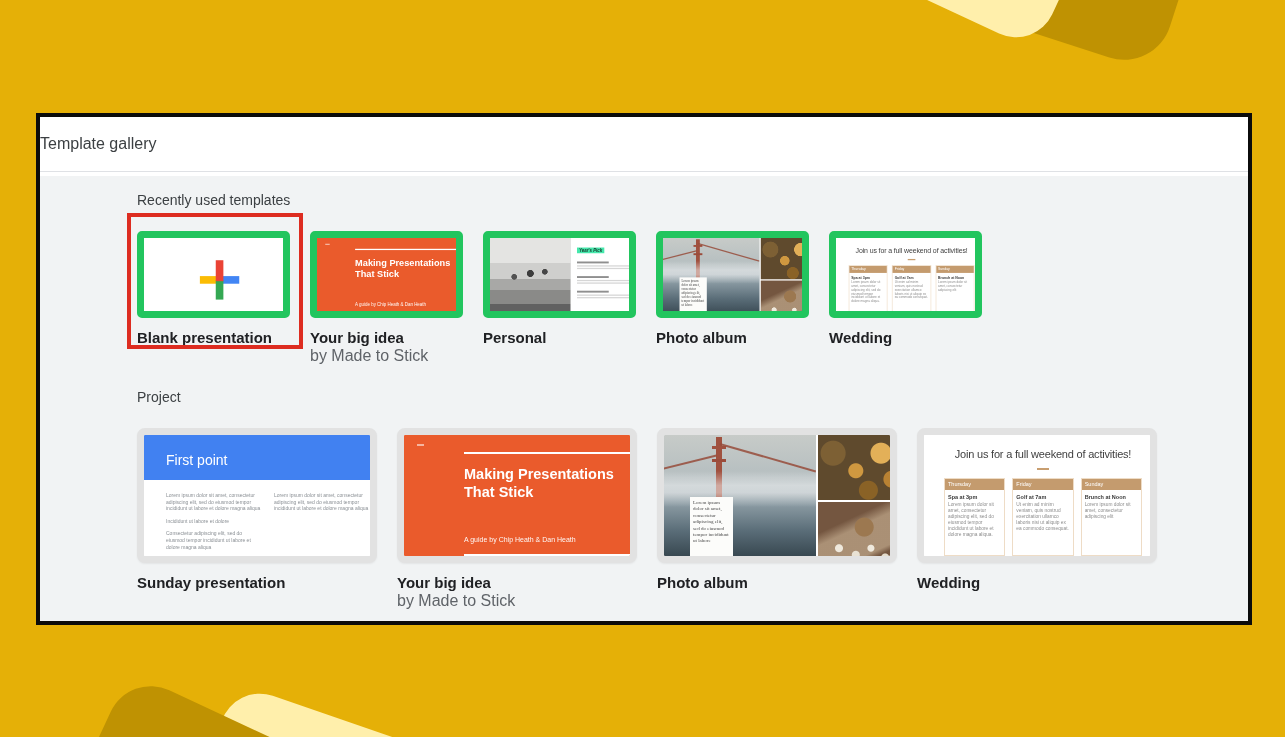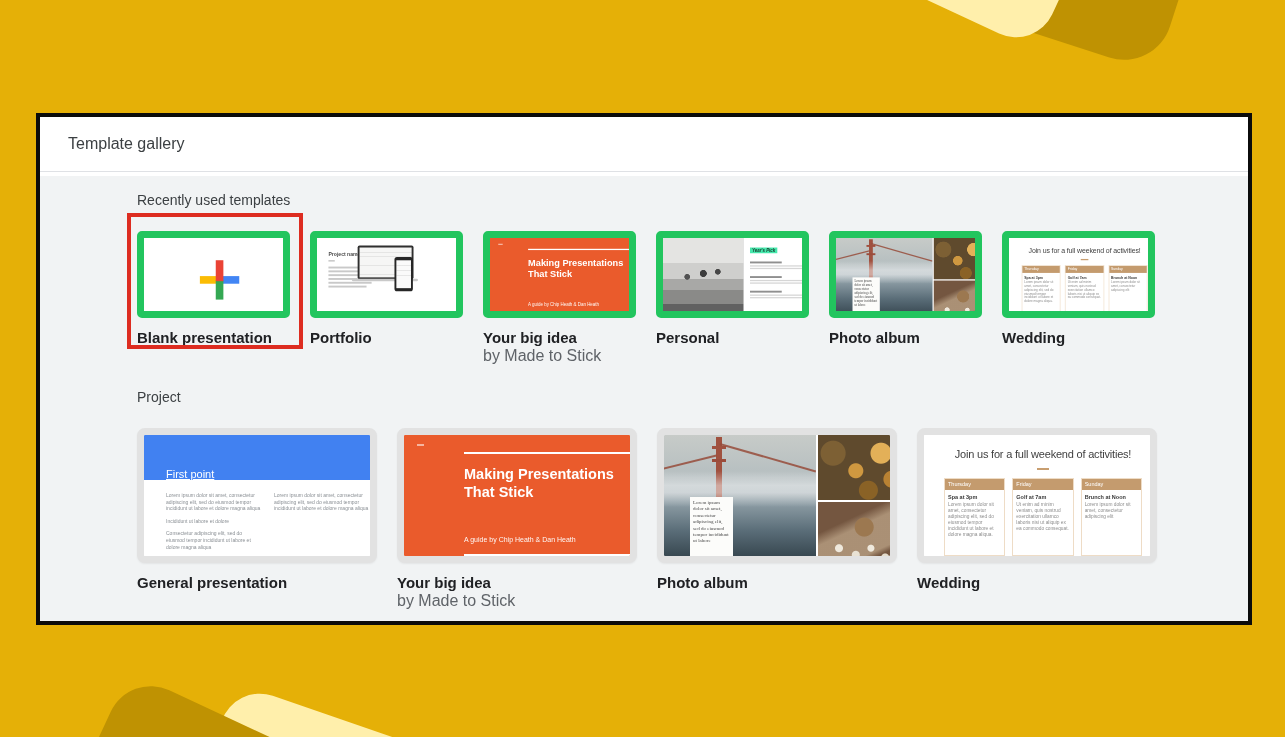--- a/index.html
+++ b/index.html
@@ -15,21 +15,21 @@
   .shape-tr-cream{left:925px;top:-354px;width:200px;height:380px;border-radius:40px;
     transform:rotate(25deg);background:#ffefab;z-index:2;}
   .shape-bl-cream{left:179px;top:717px;width:260px;height:300px;border-radius:40px;
     transform:rotate(19deg);background:#ffefab;z-index:1;}
   .shape-bl-dark{left:52px;top:721px;width:300px;height:300px;border-radius:44px;
     transform:rotate(25deg);background:#bf9202;z-index:2;}
 
   
   .dialog{position:absolute;left:36px;top:113px;width:1216px;height:512px;
     box-sizing:border-box;border:4px solid #0b0b0b;background:#fff;z-index:10;}
-  .dialog-header{height:54px;display:flex;align-items:center;padding-left:28px;
+  .dialog-header{height:54px;display:flex;align-items:center;
     background:#fff;border-bottom:1px solid #dfe1e5;}
   .dialog-title{font-size:16px;color:#3c4043;}
   .dialog-body{position:absolute;left:0;right:0;top:59px;bottom:0;background:#f1f3f4;
     padding:16px 0 16px 97px;box-sizing:border-box;overflow:hidden;}
   .section-label{font-size:14px;line-height:17px;color:#3c4043;margin:0 0 22px 0;}
   .row{display:flex;gap:20px;align-items:flex-start;}
   .row-recent{margin-bottom:26px;min-height:132px;}
   .row-personal{}
 
   .card{cursor:pointer;}
@@ -139,21 +139,21 @@
   .wd-dash{position:absolute;top:33px;left:50%;width:12px;height:2px;margin-left:-6px;background:#c89e70;}
   .wd-cols{position:absolute;left:20px;right:20px;top:43px;height:78px;display:flex;gap:7px;}
   .wd-col{flex:1;border:1px solid #eedcc6;background:#fff;box-sizing:border-box;}
   .wd-day{height:11px;background:#c49b6e;color:#fff;font-size:5.5px;line-height:11px;padding-left:3px;}
   .wd-event{font-size:5.5px;font-weight:700;color:#3a3a3a;margin:4px 3px 2px;}
   .wd-body{font-size:4.8px;line-height:6px;color:#8e8e8e;margin:0 3px;}
 
   
   .sc-general{background:#fff;}
   .gn-band{position:absolute;left:0;top:0;right:0;height:45px;background:#4181f1;}
-  .gn-heading{position:absolute;left:22px;bottom:0;color:#fff;font-size:11px;text-decoration:underline;}
+  .gn-heading{position:absolute;left:22px;bottom:12px;color:#fff;font-size:14px;}
   .gn-cols{position:absolute;left:22px;right:12px;top:57px;display:flex;gap:12px;}
   .gn-col{width:96px;font-size:5px;line-height:6.6px;color:#8b9095;}
   .gn-col p{margin:0 0 6px 0;}
 </style>
 </head>
 <body>
 
 <div class="bg-shape shape-tr-dark"></div>
 <div class="bg-shape shape-tr-cream"></div>
 <div class="bg-shape shape-bl-cream"></div>
@@ -174,45 +174,20 @@
                 <i class="pa pa-b"></i>
                 <i class="pa pa-g"></i>
                 <i class="pa pa-r"></i>
   </div>
 </div>
           </div>
     <div class="tpl-name">Blank presentation</div>
 
   </div>
 
-  <div class="card card-sm">
-    <div class="thumb">
-            <div class="scene sc-portfolio">
-  <div class="pf-title">Project name</div>
-  <div class="pf-dash"></div>
-  <div class="pf-lines">
-                <i></i>
-                <i></i>
-                <i></i>
-                <i></i>
-                <i></i>
-                <i></i>
-              </div>
-  <div class="pf-laptop">
-                <div class="pf-screen"></div>
-              </div>
-  <div class="pf-base"></div>
-  <div class="pf-phone">
-                <div class="pf-pscreen"></div>
-              </div>
-</div>
-          </div>
-    <div class="tpl-name">Portfolio</div>
-
-  </div>
 
   <div class="card card-sm">
     <div class="thumb">
             <div class="scene sc-bigidea">
   <div class="bi-dash"></div>
   <div class="bi-topline"></div>
   <div class="bi-title">Making Presentations That Stick</div>
   <div class="bi-byline">A guide by Chip Heath &amp; Dan Heath</div>
   <div class="bi-bottomline"></div>
 </div>
@@ -310,21 +285,21 @@
                   <p>Lorem ipsum dolor sit amet, consectetur adipiscing elit, sed do eiusmod tempor incididunt ut labore et dolore magna aliqua</p>
                   <p>Incididunt ut labore et dolore</p>
                   <p>Consectetur adipiscing elit, sed do eiusmod tempor incididunt ut labore et dolore magna aliqua</p>
                 </div>
     <div class="gn-col">
                   <p>Lorem ipsum dolor sit amet, consectetur adipiscing elit, sed do eiusmod tempor incididunt ut labore et dolore magna aliqua</p>
                 </div>
   </div>
 </div>
           </div>
-    <div class="tpl-name">General presentation</div>
+    <div class="tpl-name">Sunday presentation</div>
 
   </div>
 
   <div class="card card-lg">
     <div class="thumb">
             <div class="scene sc-bigidea">
   <div class="bi-dash"></div>
   <div class="bi-topline"></div>
   <div class="bi-title">Making Presentations That Stick</div>
   <div class="bi-byline">A guide by Chip Heath &amp; Dan Heath</div>

